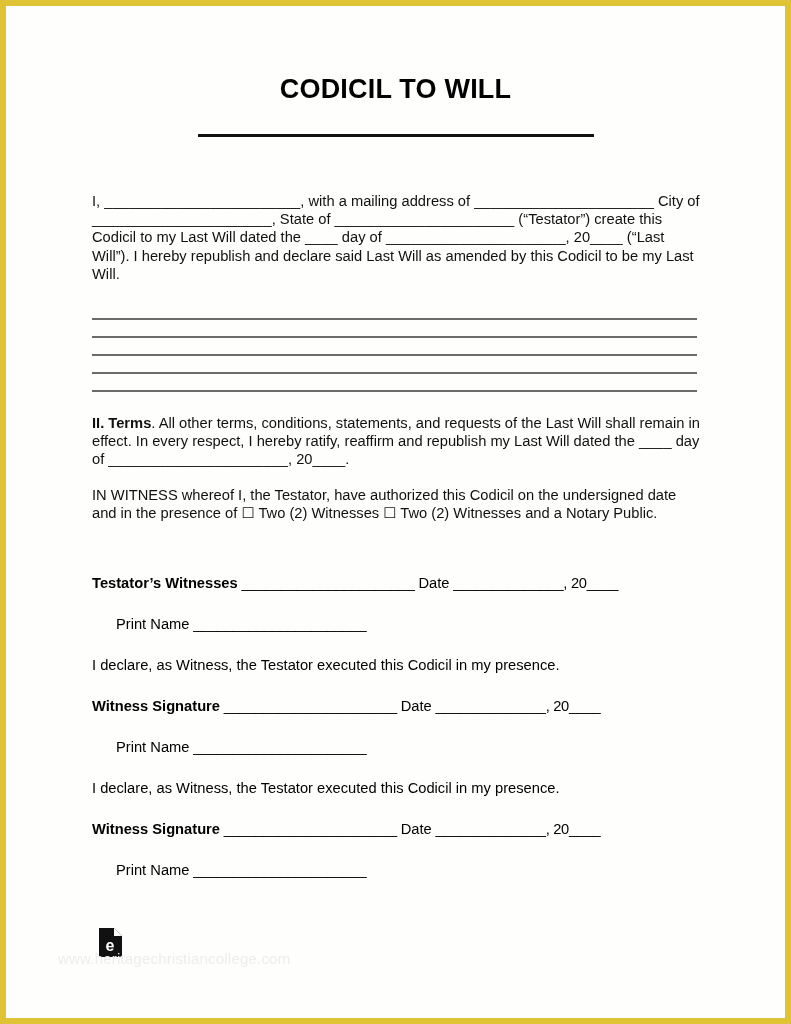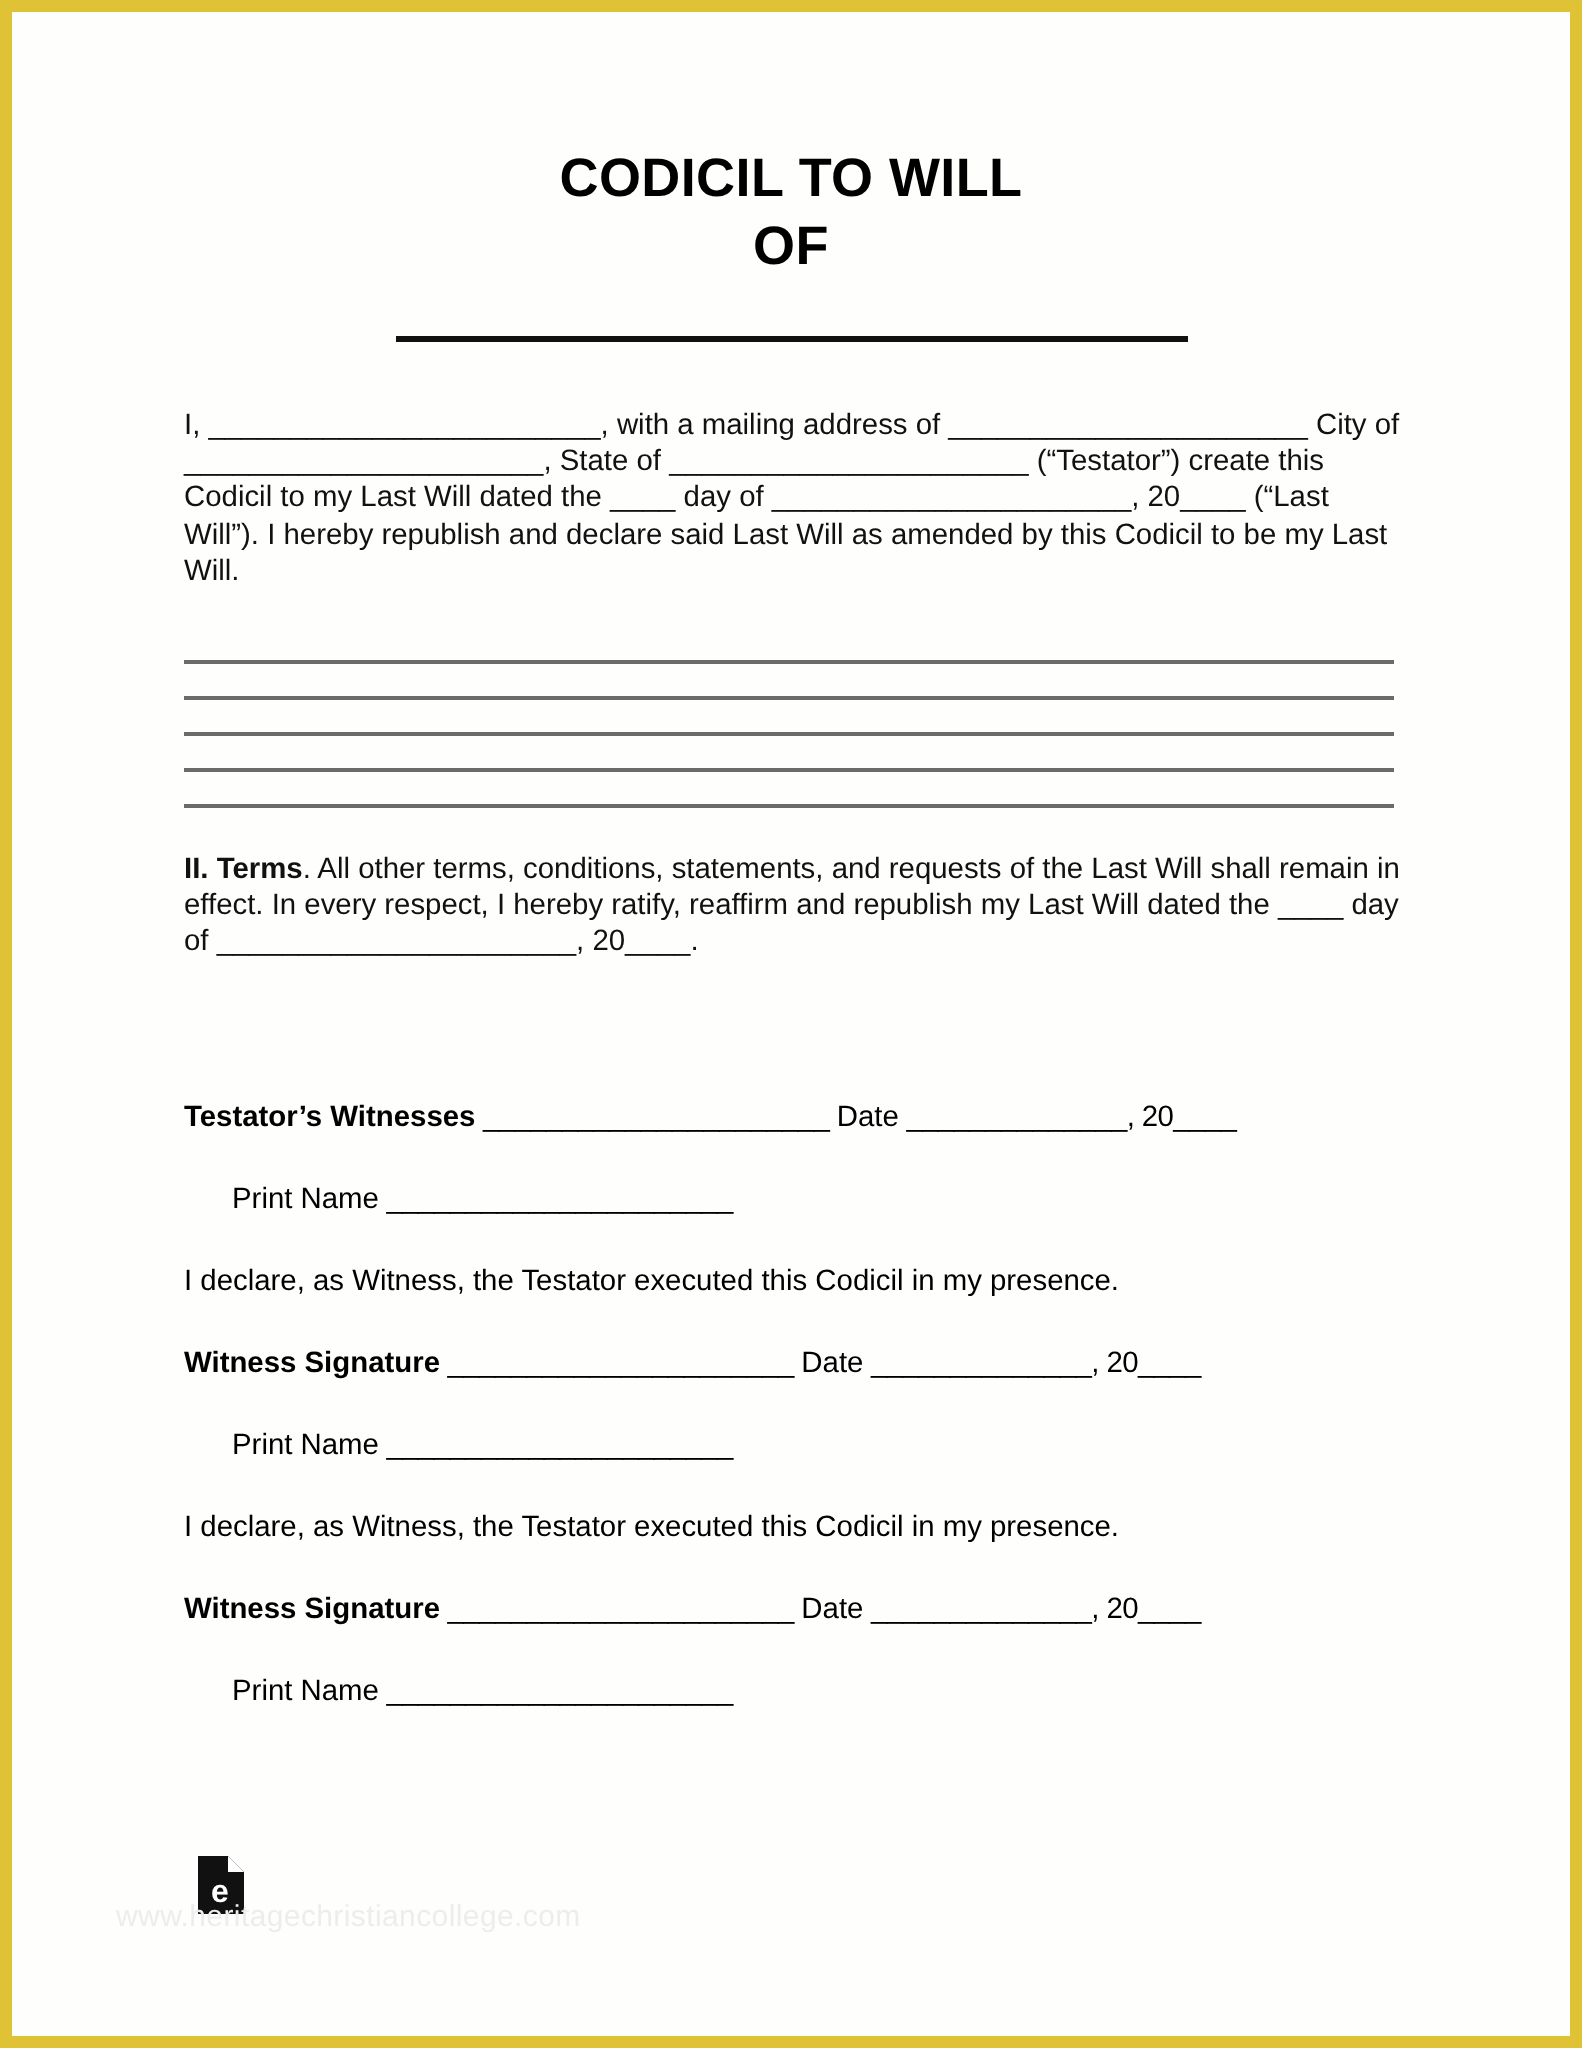--- a/index.html
+++ b/index.html
@@ -51,21 +51,21 @@
     width: 396px;
     height: 3px;
     background: #111111;
     margin: 28px auto 0 auto;
   }
 
   
   .content {
     position: absolute;
     left: 86px;
-    top: 198px;
+    top: 186px;
     width: 612px;
   }
 
   p.body {
     margin: 0 0 0 0;
     font-size: 14.7px;
     line-height: 18.2px;
     text-align: left;
     color: #111111;
   }
@@ -139,21 +139,20 @@
   }
 </style>
 </head>
 <body>
 
 <div class="page">
   <div class="sheet">
 
     <h1 class="doc-title">
       <span>CODICIL TO WILL</span>
-      <span class="line2">OF</span>
     </h1>
 
     <div class="title-rule"></div>
 
     <div class="content">
 
       <p class="body">I, ________________________, with a mailing address of ______________________ City of ______________________, State of ______________________ (“Testator”) create this Codicil to my Last Will dated the ____ day of ______________________, 20____ (“Last Will”). I hereby republish and declare said Last Will as amended by this Codicil to be my Last Will.</p>
 
       <div class="gap-md"></div>
 
@@ -165,20 +164,21 @@
         <div class="rule-line"></div>
         <div class="rule-line"></div>
       </div>
 
       <div class="gap-md"></div>
 
       <p class="body"><b>II. Terms</b><span>. All other terms, conditions, statements, and requests of the Last Will shall remain in effect. In every respect, I hereby ratify, reaffirm and republish my Last Will dated the ____ day of ______________________, 20____.</span></p>
 
       <div class="gap-sm"></div>
 
+      <p class="body">IN WITNESS whereof I, the Testator, have authorized this Codicil on the undersigned date and in the presence of ☐ Two (2) Witnesses ☐ Two (2) Witnesses and a Notary Public.</p>
 
       <div class="gap-xl"></div>
 
       <div class="sig-row">
         <span class="sig-label">Testator’s Witnesses</span><span class="plain blank"> ______________________ </span><span class="plain">Date</span><span class="plain blank"> ______________, 20____</span>
       </div>
 
       <div class="gap-md"></div>
 
       <div class="print-row">

